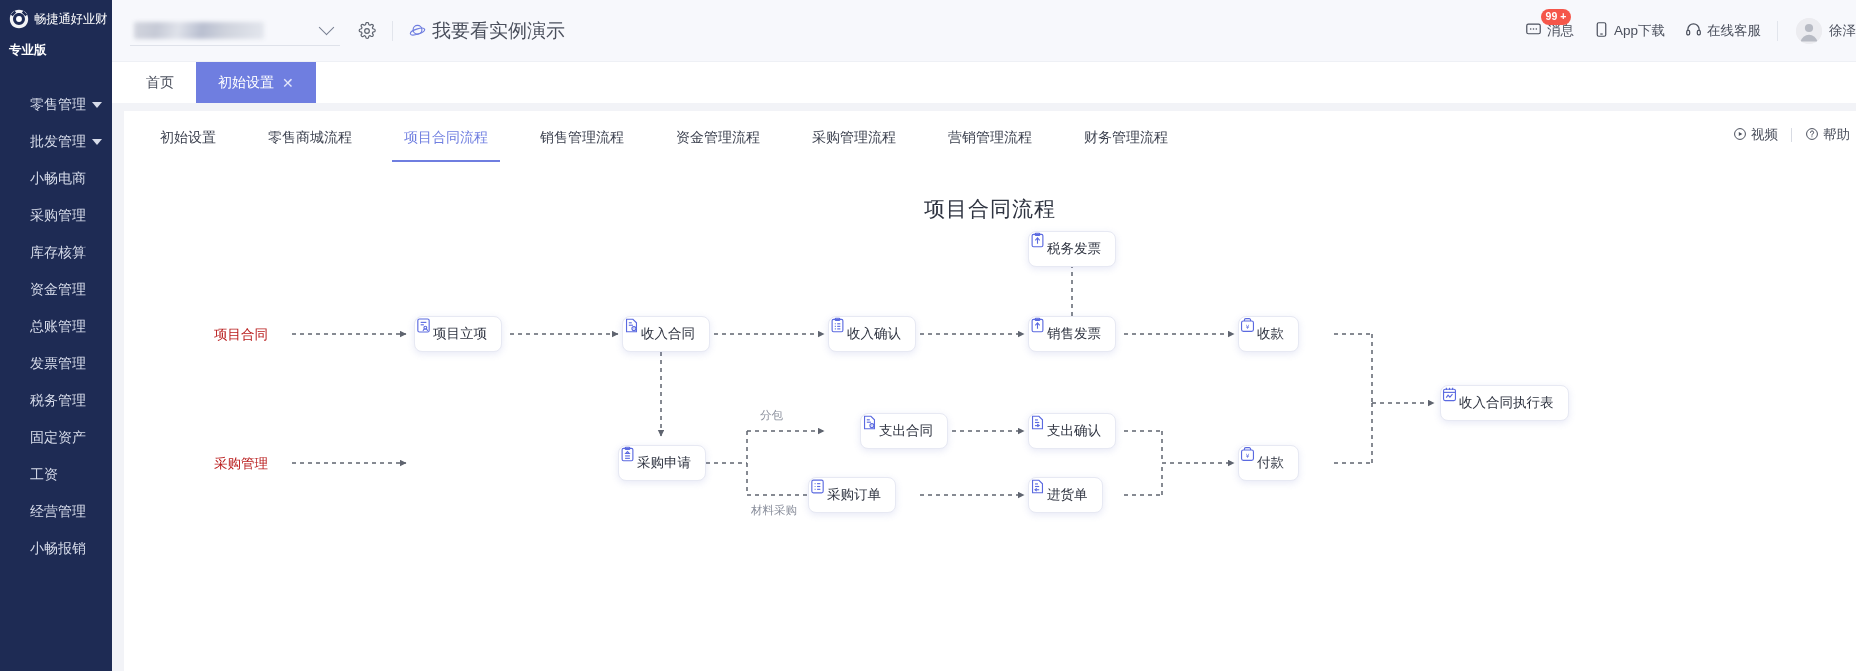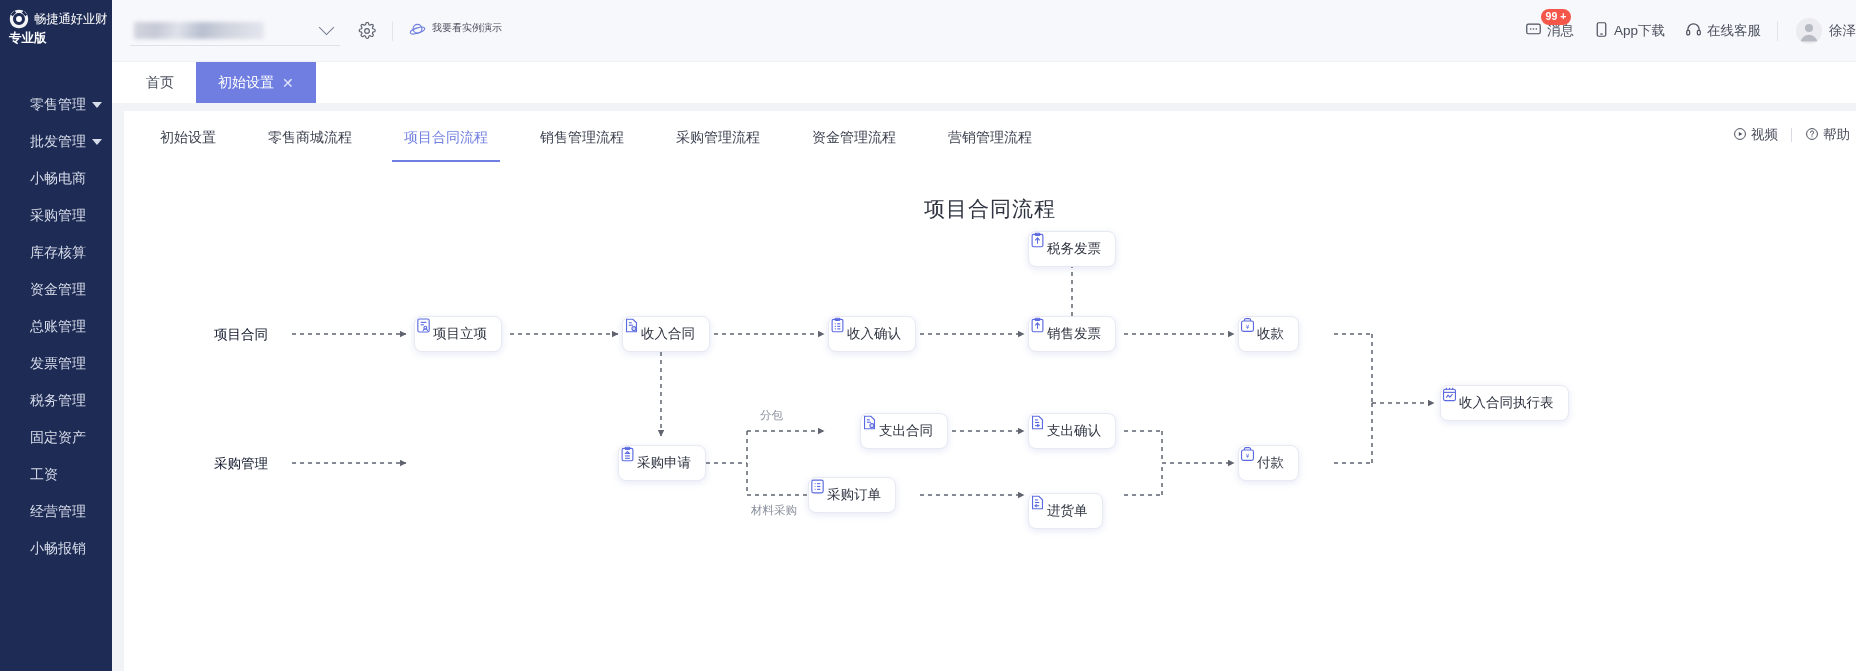--- a/index.html
+++ b/index.html
@@ -25,21 +25,21 @@
     color: #fff;
     position: relative;
   }
   .brand-row { display: flex; align-items: center; gap: 4px; }
   .brand-logo { width: 22px; height: 22px; flex: 0 0 22px; }
   .brand-name {
     font-size: 12.5px; color: #ffffff; white-space: nowrap;
     letter-spacing: -0.3px;
   }
   .brand-sub {
-    font-size: 12.5px; color: #ffffff; margin-top: 0; padding-left: 1px;
+    font-size: 12.5px; color: #ffffff; margin-top: 12px; padding-left: 1px;
     font-weight: bold;
   }
   .nav { padding-top: 24px; }
   .nav-item {
     height: 37px; line-height: 37px;
     color: #d7dcea; font-size: 14px;
     padding-left: 30px;
     display: flex; align-items: center; gap: 6px;
     cursor: pointer; white-space: nowrap;
   }
@@ -77,22 +77,22 @@
   .chev-down {
     position: absolute; right: 8px; top: 6px;
     width: 11px; height: 11px;
     border-right: 1.6px solid #777f92;
     border-bottom: 1.6px solid #777f92;
     transform: rotate(45deg);
   }
   .gear-btn { margin-left: 18px; display: flex; align-items: center; cursor: pointer; }
   .divider-v { width: 1px; height: 20px; background: #e2e5ec; margin: 0 16px; }
   .demo-link {
-    display: flex; align-items: flex-start; gap: 6px;
-    color: #4a4f5c; font-size: 10px; cursor: pointer;
+    display: flex; align-items: flex-end; gap: 6px;
+    color: #4a4f5c; font-size: 19px; cursor: pointer;
   }
   .topbar-right {
     margin-left: auto; display: flex; align-items: center;
     padding-right: 0px; height: 100%;
   }
   .tb-item {
     display: flex; align-items: center; gap: 5px;
     font-size: 13.5px; color: #4a4f5c; cursor: pointer;
     margin-left: 20px; position: relative;
   }
@@ -162,21 +162,21 @@
 
   .flow-title {
     text-align: center; font-size: 21px; color: #2e3340;
     margin-top: 33px; letter-spacing: 1px;
   }
 
   
   .canvas { position: relative; width: 100%; height: 420px; margin-top: 8px; }
   .canvas svg { position: absolute; left: 0; top: 0; }
   .rowlabel {
-    position: absolute; font-size: 13.5px; color: #0f172a; white-space: nowrap;
+    position: absolute; font-size: 13.5px; color: #b91c1c; white-space: nowrap;
   }
   .node {
     position: absolute;
     height: 36px;
     background: #ffffff;
     border: 1px solid #e7e9f3;
     border-radius: 8px;
     box-shadow: 0 2px 7px rgba(108,120,200,0.16);
     display: flex; align-items: center; gap: 7px;
     padding: 0 14px 0 11px;
@@ -353,27 +353,30 @@
           <div class="subtab">
             <span>零售商城流程</span>
           </div>
           <div class="subtab active">
             <span>项目合同流程</span>
           </div>
           <div class="subtab">
             <span>销售管理流程</span>
           </div>
           <div class="subtab">
+            <span>资金管理流程</span>
+          </div>
+          <div class="subtab">
             <span>采购管理流程</span>
-          </div>
-          <div class="subtab">
-            <span>资金管理流程</span>
           </div>
           <div class="subtab">
             <span>营销管理流程</span>
+          </div>
+          <div class="subtab">
+            <span>财务管理流程</span>
           </div>
 
           <div class="card-actions">
             <span class="act">
               <span>
                 <svg width="14" height="14" viewBox="0 0 24 24" fill="none" stroke="#4a4f5c" stroke-width="1.7">
                   <circle cx="12" cy="12" r="9.3"></circle>
                   <path d="M10 8.4 16 12 10 15.6Z" fill="#4a4f5c" stroke="none"></path>
                 </svg>
               </span>
@@ -580,21 +583,21 @@
                 <line x1="11.4" y1="8" x2="16" y2="8"></line>
                 <line x1="8" y1="12" x2="9.2" y2="12"></line>
                 <line x1="11.4" y1="12" x2="16" y2="12"></line>
                 <line x1="8" y1="16" x2="9.2" y2="16"></line>
                 <line x1="11.4" y1="16" x2="16" y2="16"></line>
               </svg>
             </span>
             <span>采购订单</span>
           </div>
 
-          <div class="node" style="left:904px; top:262px;">
+          <div class="node" style="left:904px; top:246px;">
             <span>
               <svg width="17" height="17" viewBox="0 0 24 24" fill="none" stroke="#5b6ae0" stroke-width="1.6">
                 <path d="M5 3.2h9l5 5v12.6H5Z"></path>
                 <line x1="8.4" y1="8.4" x2="12.6" y2="8.4"></line>
                 <line x1="8.4" y1="12" x2="14.4" y2="12"></line>
                 <line x1="14.4" y1="16.6" x2="8.6" y2="16.6"></line>
                 <path d="M11 14.6 8.4 16.6 11 18.6"></path>
               </svg>
             </span>
             <span>进货单</span>

